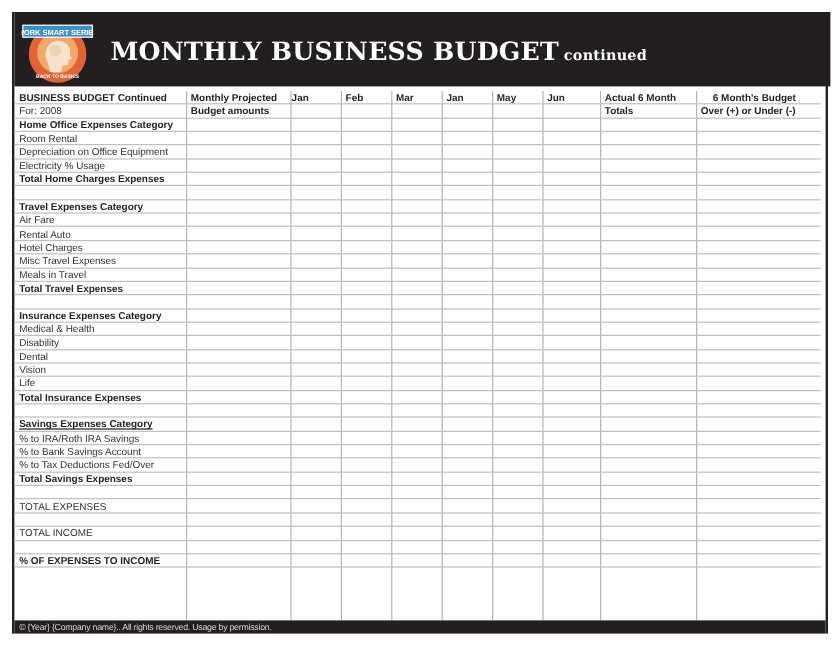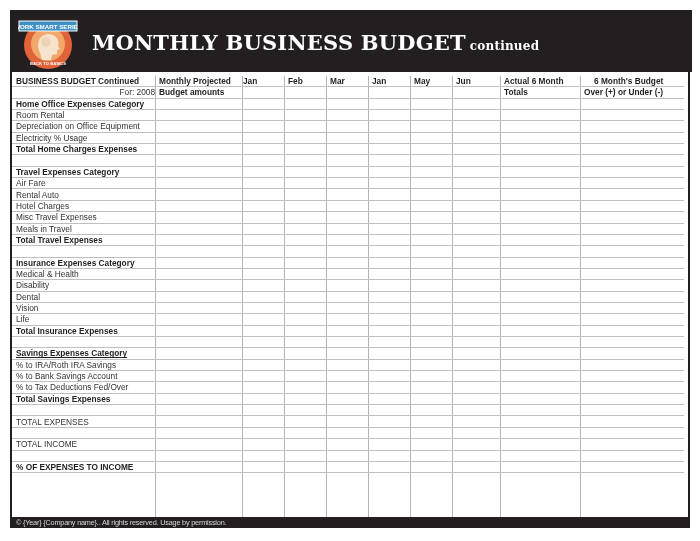--- a/index.html
+++ b/index.html
@@ -52,21 +52,21 @@
         <div class="cell bold" style="left: 227px; width: 42px;">Jan</div>
         <div class="cell bold" style="left: 272px; width: 42px;">Feb</div>
         <div class="cell bold" style="left: 314px; width: 42px;">Mar</div>
         <div class="cell bold" style="left: 356px; width: 42px;">Jan</div>
         <div class="cell bold" style="left: 398px; width: 42px;">May</div>
         <div class="cell bold" style="left: 440px; width: 48px;">Jun</div>
         <div class="cell bold" style="left: 488px; width: 80px;">Actual 6 Month</div>
         <div class="cell bold" style="left: 568px; width: 104px; margin-left: 10px;">6 Month's Budget</div>
       </div>
       <div class="row" style="top: 15.35px;">
-        <div class="cell reg" style="left: 0px; width: 143px; text-align: right;">For: 2008</div>
+        <div class="cell reg" style="left: 0px; width: 143px;">For: 2008</div>
         <div class="cell bold" style="left: 143px; width: 87px;">Budget amounts</div>
         <div class="cell bold" style="left: 230px; width: 42px;"></div>
         <div class="cell bold" style="left: 272px; width: 42px;"></div>
         <div class="cell bold" style="left: 314px; width: 42px;"></div>
         <div class="cell bold" style="left: 356px; width: 42px;"></div>
         <div class="cell bold" style="left: 398px; width: 42px;"></div>
         <div class="cell bold" style="left: 440px; width: 48px;"></div>
         <div class="cell bold" style="left: 488px; width: 80px;">Totals</div>
         <div class="cell bold" style="left: 568px; width: 104px;">Over (+) or Under (-)</div>
       </div>

